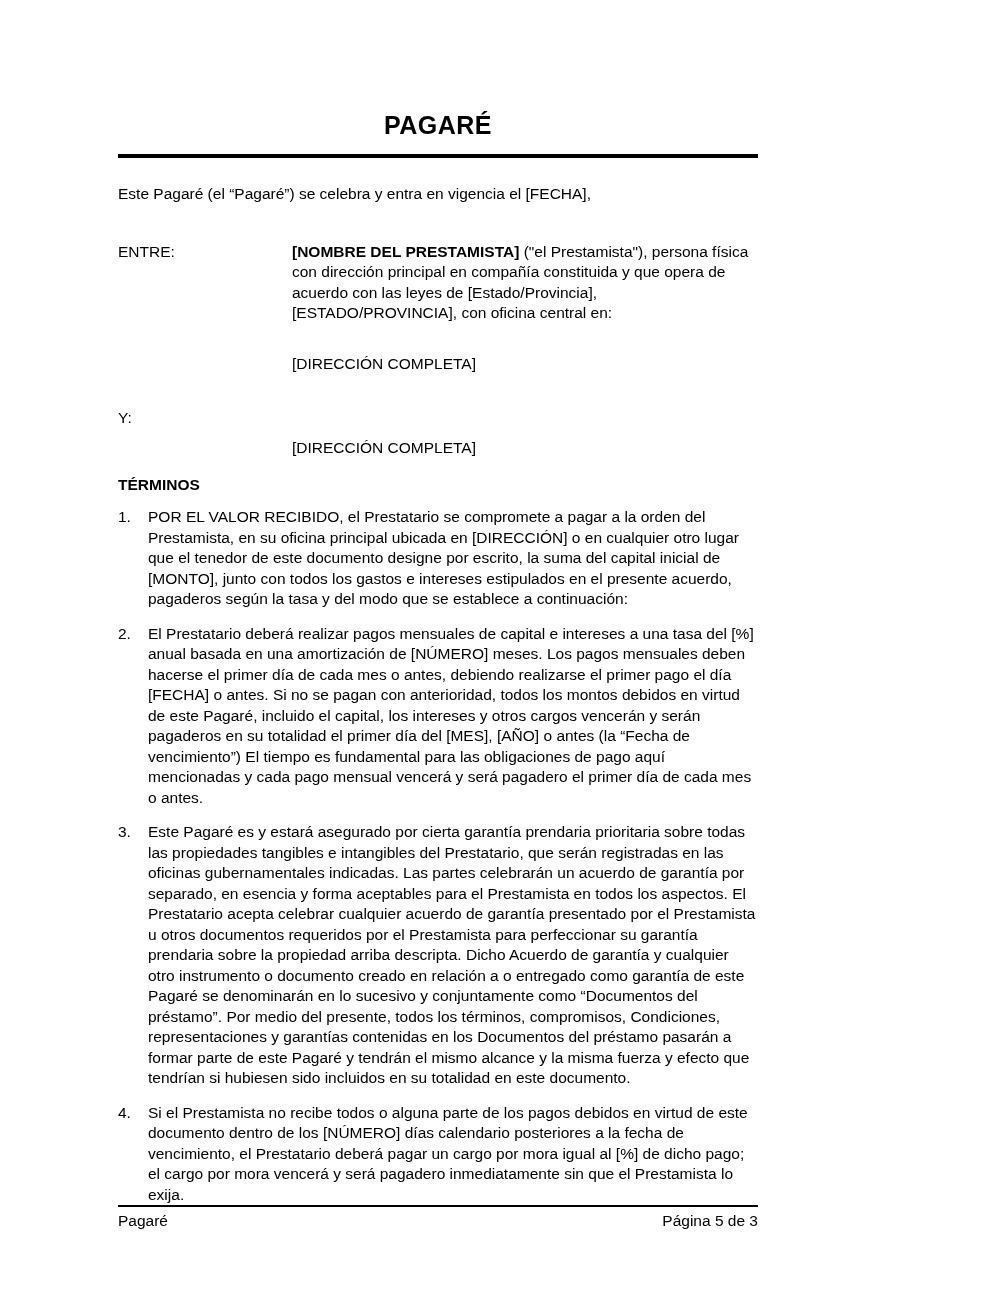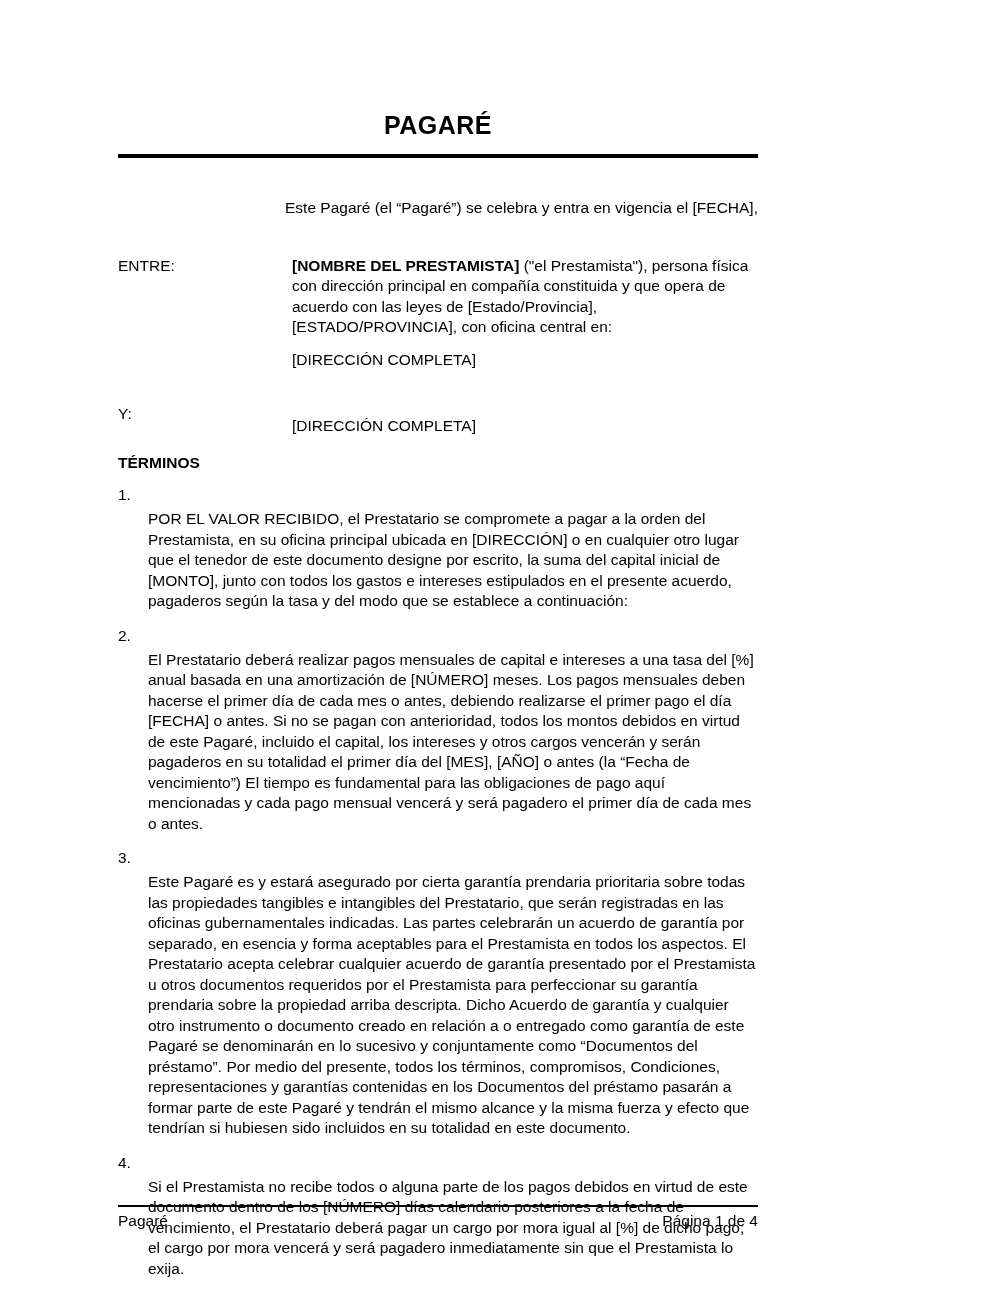--- a/index.html
+++ b/index.html
@@ -28,43 +28,42 @@
     margin-top: 14px;
     height: 4px;
     background: #000000;
     border: none;
   }
   .body-text {
     font-size: 15.5px;
     line-height: 20.5px;
   }
   .intro {
-    margin-top: 40px;
-    text-align: right;
+    margin-top: 26px;
   }
   .parties {
     margin-top: 37px;
   }
   .party-row {
     display: flex;
     align-items: flex-start;
   }
   .party-row + .party-row {
     margin-top: 34px;
   }
   .party-label {
     width: 174px;
     flex: 0 0 174px;
     font-weight: normal;
   }
   .party-content {
     flex: 1 1 auto;
   }
   .party-name { font-weight: bold; }
-  .party-address { margin-top: 12px; }
+  .party-address { margin-top: 30px; }
   .terms-heading {
     margin-top: 16px;
     font-size: 15.5px;
     font-weight: bold;
     line-height: 20.5px;
   }
   .terms-list {
     margin-top: 12px;
     list-style: none;
   }
@@ -74,21 +73,20 @@
   }
   .term-item + .term-item {
     margin-top: 14px;
   }
   .term-number {
     width: 30px;
     flex: 0 0 30px;
   }
   .term-text {
     flex: 1 1 auto;
-    margin-top: 24px;
   }
   .footer {
     position: absolute;
     left: 118px;
     right: 118px;
     top: 1205px;
   }
   .footer-rule {
     height: 2px;
     background: #000000;
@@ -149,17 +147,17 @@
     <li class="term-item">
       <span class="term-number">4.</span>
       <span class="term-text">Si el Prestamista no recibe todos o alguna parte de los pagos debidos en virtud de este documento dentro de los [NÚMERO] días calendario posteriores a la fecha de vencimiento, el Prestatario deberá pagar un cargo por mora igual al [%] de dicho pago; el cargo por mora vencerá y será pagadero inmediatamente sin que el Prestamista lo exija.</span>
     </li>
   </ol>
 
   <div class="footer">
     <div class="footer-rule"></div>
     <div class="footer-row">
       <span>Pagaré</span>
-      <span>Página 1 de 4</span>
+      <span>Página 5 de 3</span>
     </div>
   </div>
 
 </div>
 
 </body></html>

